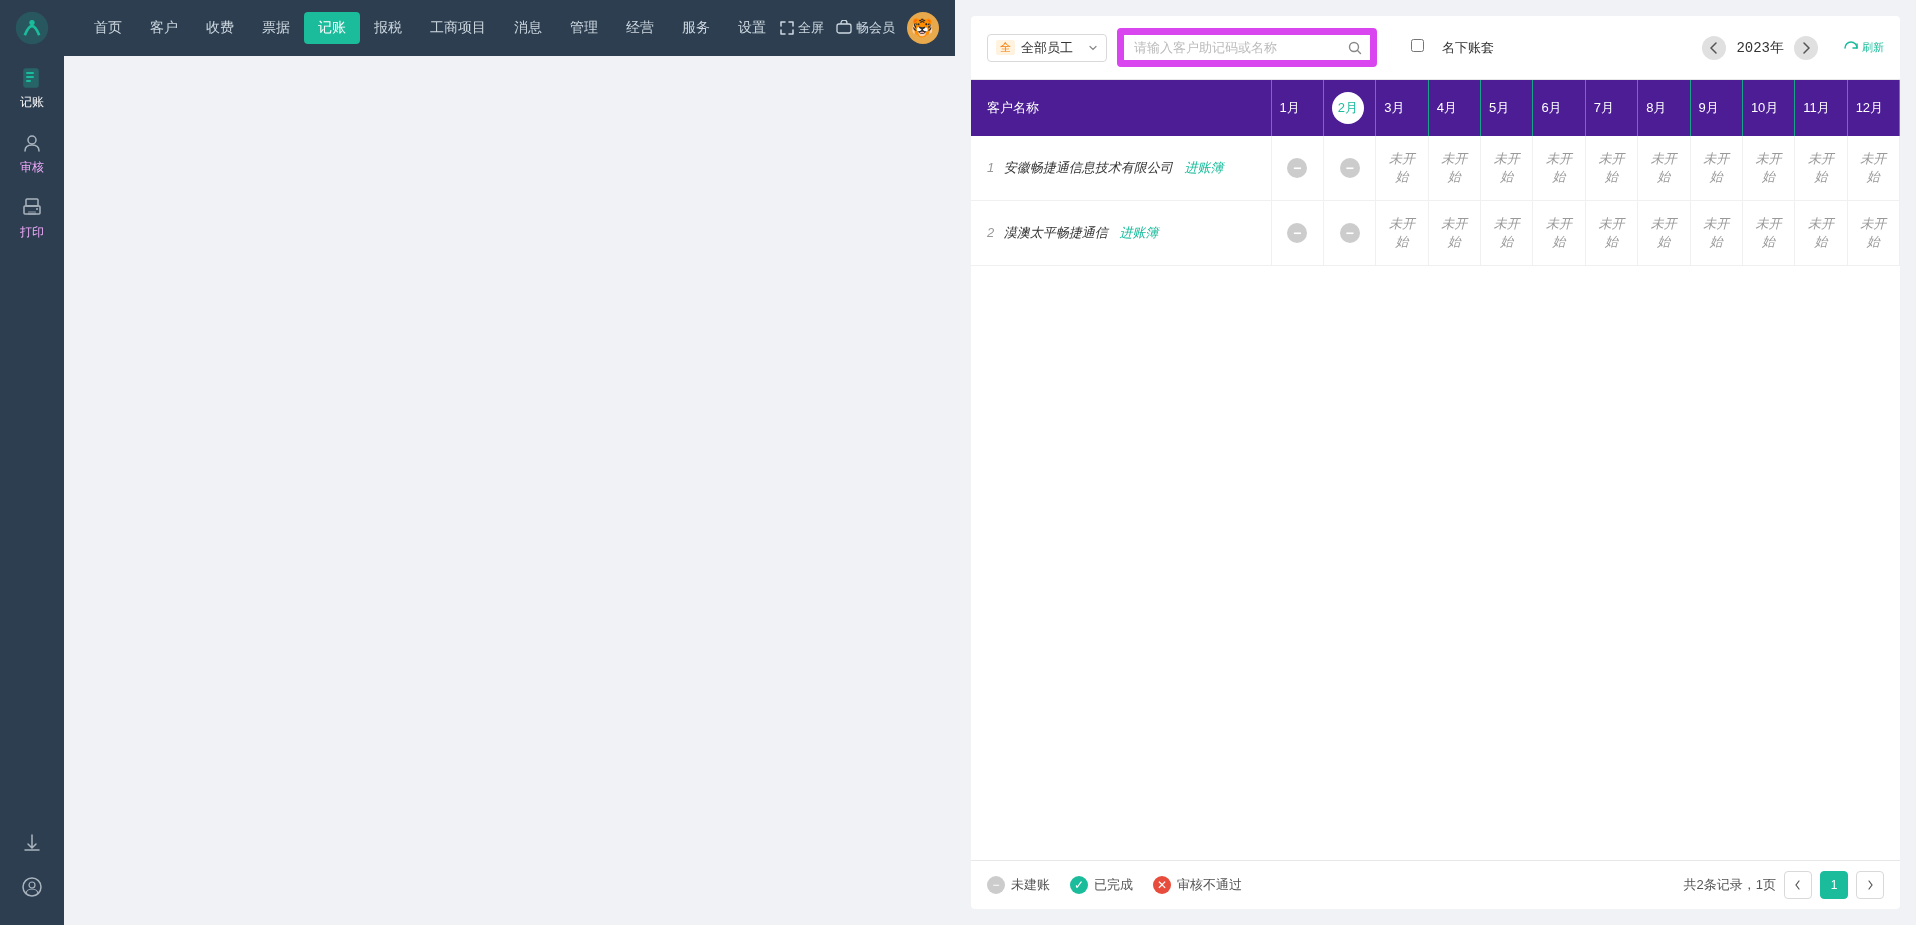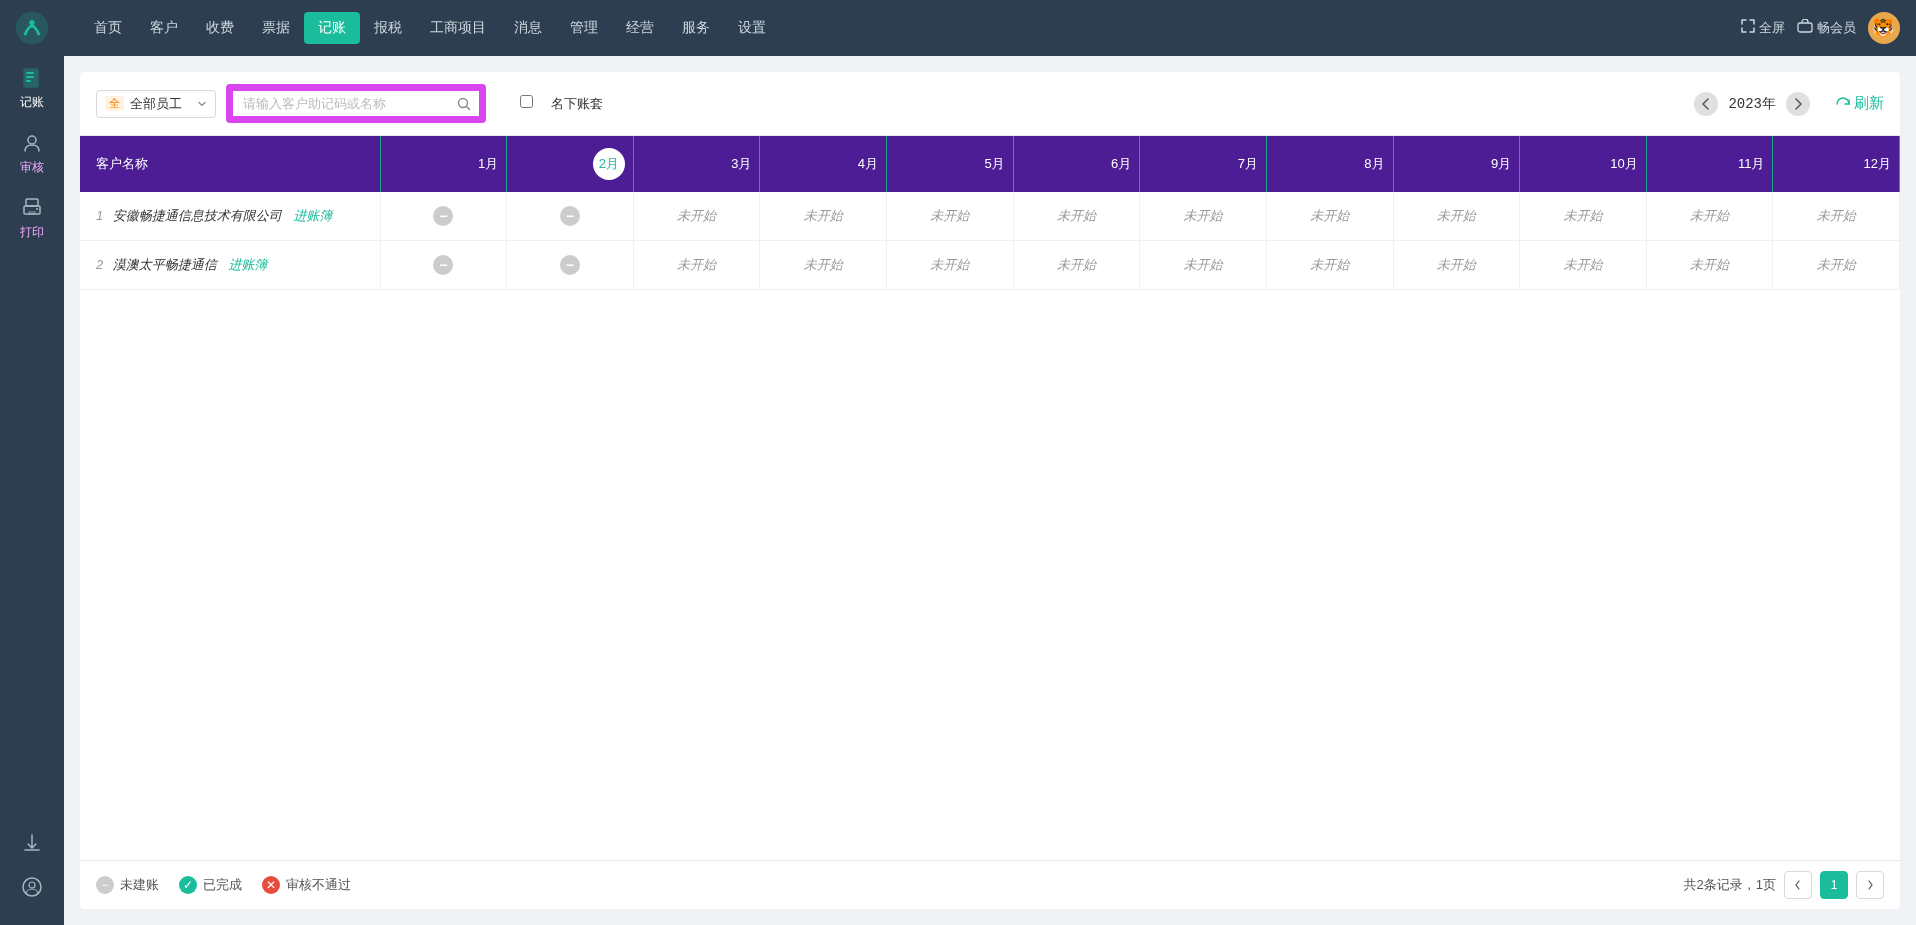--- a/index.html
+++ b/index.html
@@ -54,21 +54,21 @@
       display: flex;
       flex-direction: column;
       align-items: center;
       padding-bottom: 16px;
     }
 
     
     .main-wrap {
       flex: 1;
       display: flex;
-      flex-direction: column;
+      flex-direction: row;
       overflow: hidden;
     }
 
     
     .topnav {
       height: 56px;
       background: #2d3e50;
       display: flex;
       align-items: center;
       padding: 0 16px;
@@ -92,21 +92,21 @@
     }
     .topnav-right {
       margin-left: auto;
       display: flex;
       align-items: center;
       gap: 12px;
       color: #cdd8e0;
     }
     .topnav-right-item {
       display: flex;
-      align-items: flex-start;
+      align-items: center;
       gap: 4px;
       cursor: pointer;
       font-size: 13px;
       color: #cdd8e0;
     }
     .avatar {
       width: 32px;
       height: 32px;
       border-radius: 50%;
       background: #e8a84c;
@@ -225,41 +225,41 @@
       font-size: 14px;
       color: #333;
       font-weight: 500;
     }
     .refresh-btn {
       display: flex;
       align-items: center;
       gap: 4px;
       color: #1abc9c;
       cursor: pointer;
-      font-size: 15px;
+      font-size: 11px;
       margin-left: 16px;
     }
 
     
     .table-wrap {
       flex: 1;
       overflow: auto;
     }
     table {
       width: 100%;
       border-collapse: collapse;
       table-layout: fixed;
     }
     thead tr {
       background: #4c1d95;
       color: #fff;
     }
     thead th {
       padding: 12px 8px;
-      text-align: right;
+      text-align: left;
       font-weight: normal;
       font-size: 13px;
       border-right: 1px solid #17a589;
     }
     thead th:first-child {
       text-align: left;
       padding-left: 16px;
       width: 300px;
     }
     .month-circle {

